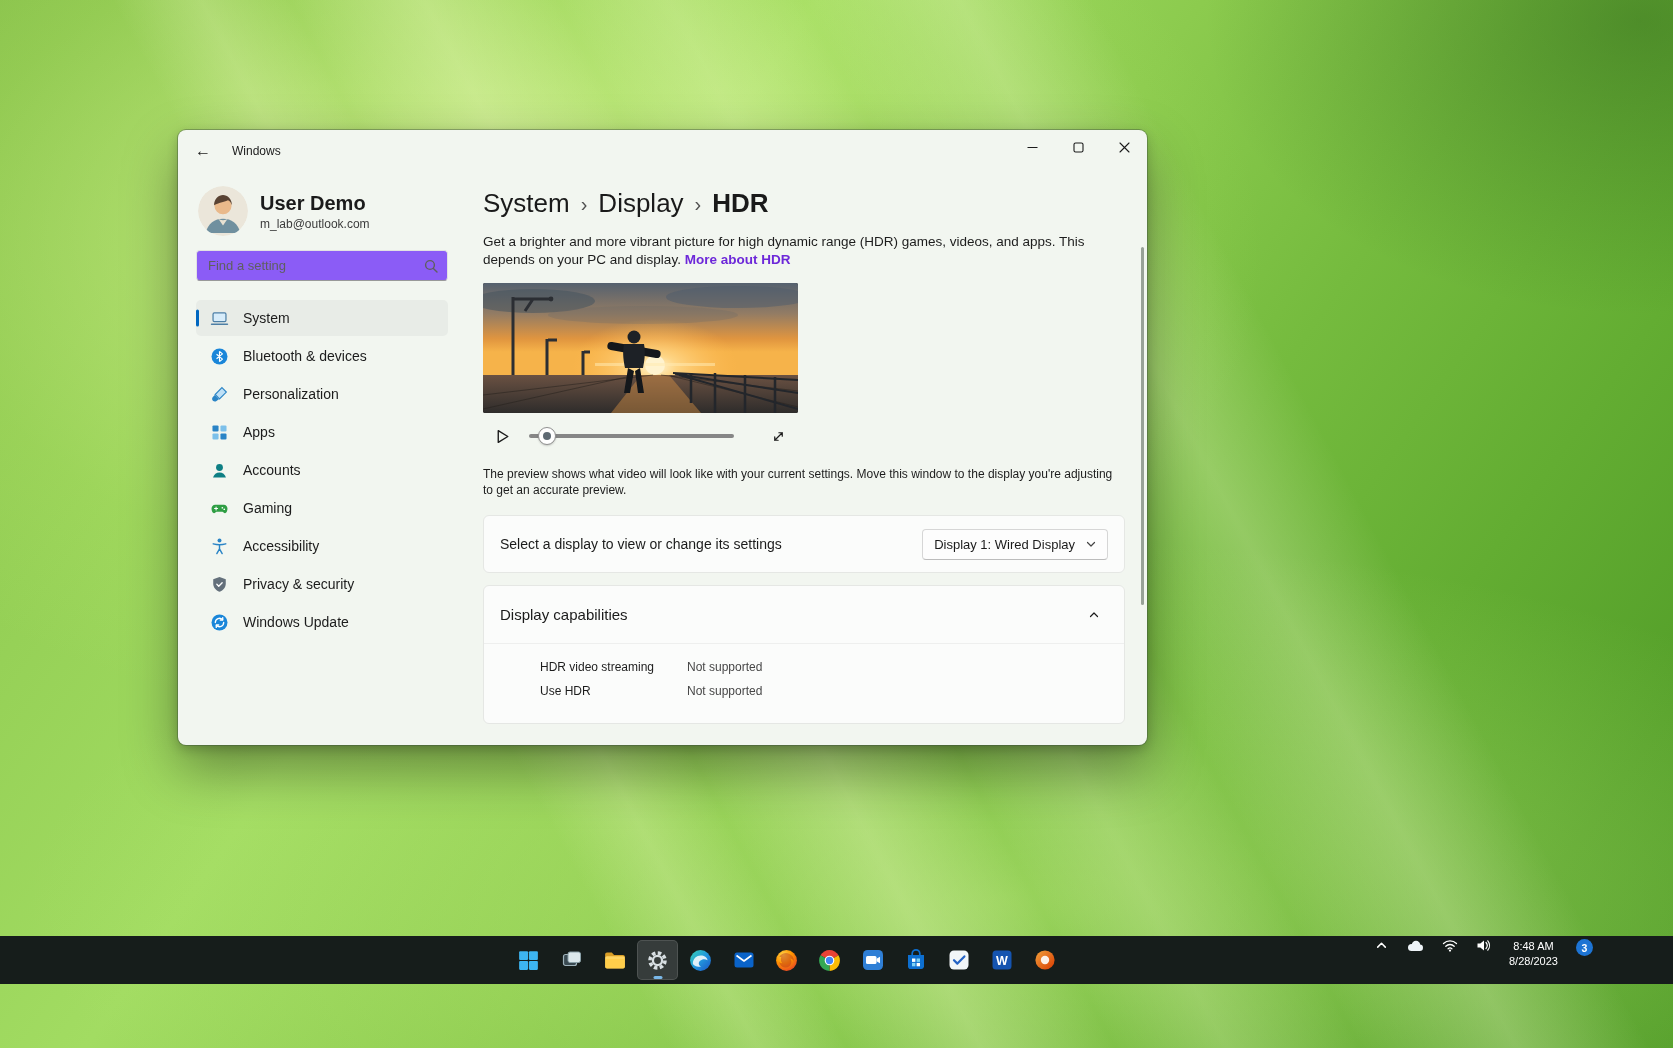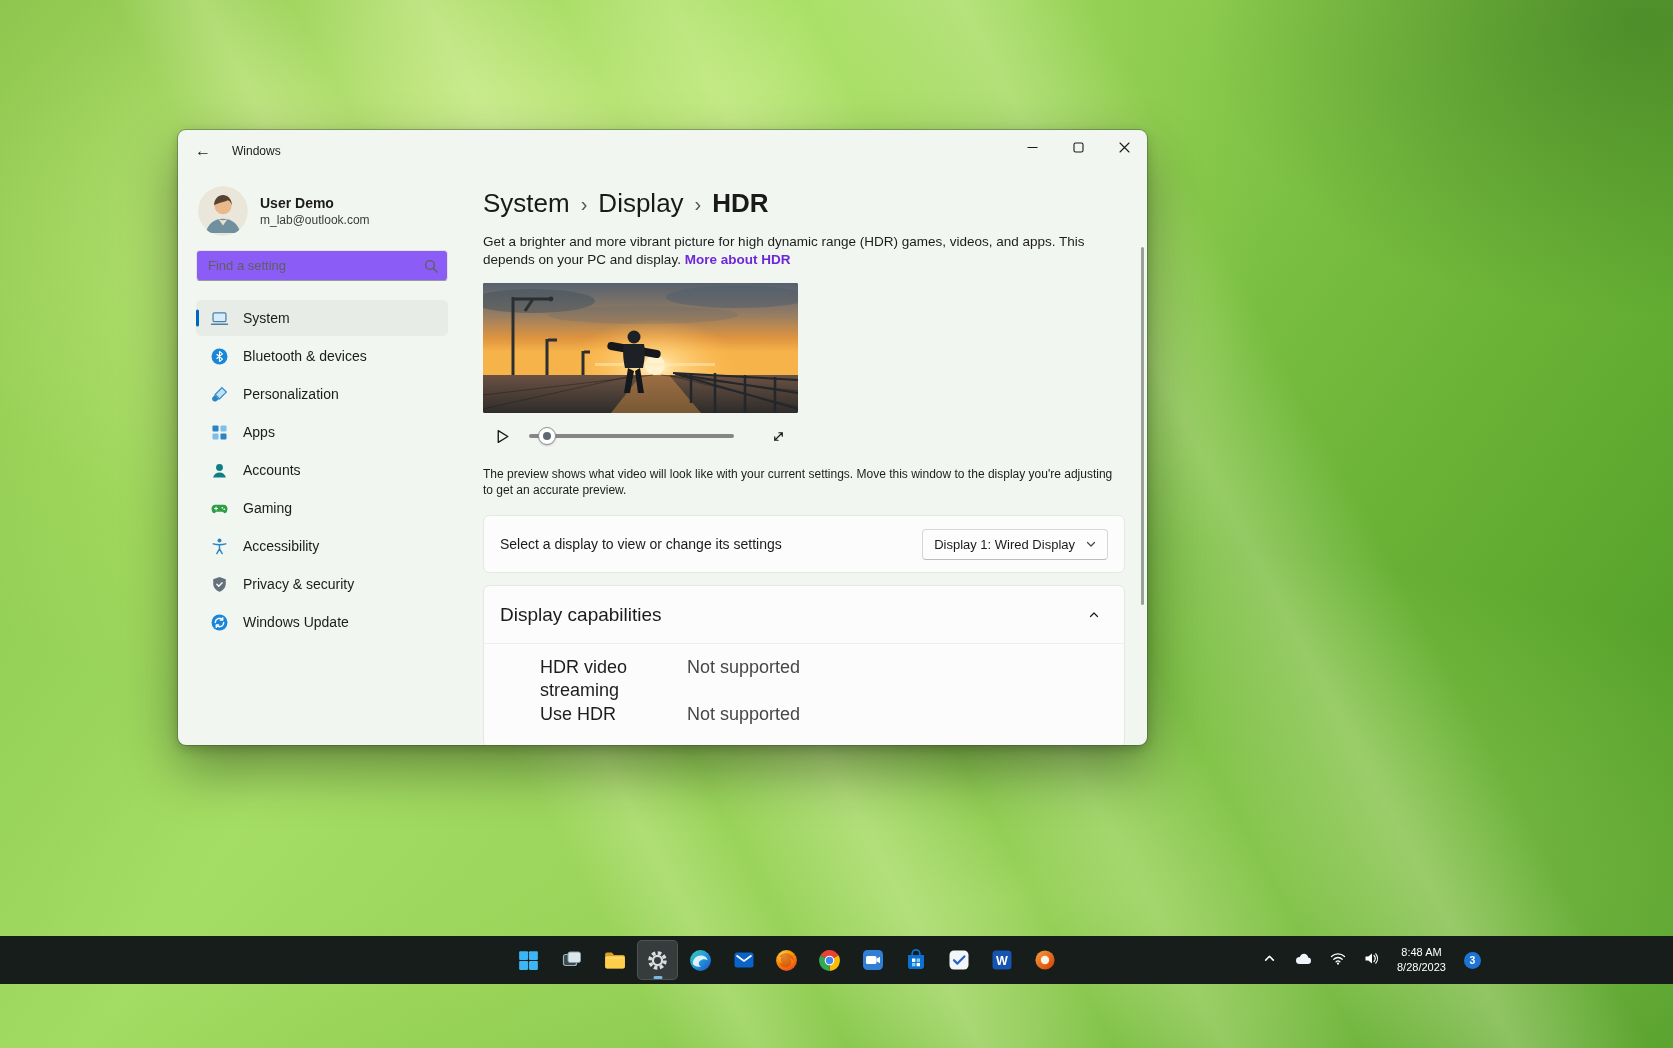--- a/index.html
+++ b/index.html
@@ -34,21 +34,21 @@
   .back-btn { width: 34px; height: 30px; margin-left: 8px; border-radius: 5px;
     display: grid; place-items: center; font-size: 16px; color: #1b1b1b; border: none; background: transparent; }
   .tb-title { font-size: 12px; margin-left: 12px; color: #1b1b1b; }
   .win-controls { margin-left: auto; display: flex; align-self: flex-start; }
   .win-btn { width: 46px; height: 34px; display: grid; place-items: center; border: none; background: transparent; }
 
   
   .sidebar { position: absolute; top: 42px; left: 0; width: 287px; bottom: 0; padding: 6px 17px 0 18px; }
   .user-row { display: flex; align-items: center; gap: 12px; margin: 8px 0 6px 2px; }
   .avatar { width: 50px; height: 50px; border-radius: 50%; overflow: hidden; flex: none; }
-  .user-name { font-size: 14px; font-weight: 700; color: #1b1b1b; }
+  .user-name { font-size: 20px; font-weight: 700; color: #1b1b1b; }
   .user-email { font-size: 12px; color: #3c3c3c; margin-top: 2px; }
   .search-box { margin-top: 14px; height: 31px; background: #8b5cf6; border: 1px solid #e2e2e2;
     border-bottom: 1px solid #999; border-radius: 4px; display: flex; align-items: center; padding: 0 9px 0 11px; }
   .search-box input { border: none; outline: none; flex: 1; font-size: 13px; background: transparent;
     color: #1b1b1b; font-family: inherit; }
   .search-box input::placeholder { color: #5f5f5f; }
   .nav { margin-top: 19px; display: flex; flex-direction: column; gap: 2px; }
   .nav-item { position: relative; height: 36px; border-radius: 5px; display: flex; align-items: center;
     gap: 14px; padding: 0 10px 0 13px; font-size: 14px; color: #1c1c1c; border: none; background: transparent;
     text-align: left; font-family: inherit; }
@@ -81,41 +81,41 @@
   .fullscreen { margin-left: auto; margin-right: 5px; }
   .note { margin-top: 8px; font-size: 12px; line-height: 1.3; color: #1d1d1d; max-width: 648px; }
 
   .card { width: 642px; background: #fbfcfb; border: 1px solid #e5e7e4; border-radius: 6px; }
   .select-card { margin-top: 17px; height: 58px; display: flex; align-items: center; padding: 0 16px; }
   .select-label { font-size: 14px; color: #1b1b1b; flex: 1; }
   .dropdown { min-width: 184px; height: 31px; display: flex; align-items: center; justify-content: space-between;
     gap: 10px; padding: 0 10px 0 11px; background: #fdfdfd; border: 1px solid #d6d6d6; border-bottom-color: #bcbcbc;
     border-radius: 4px; font-size: 13px; color: #1b1b1b; font-family: inherit; }
   .cap-card { margin-top: 12px; }
-  .cap-header { height: 57px; display: flex; align-items: center; padding: 0 16px; font-size: 19px; color: #1b1b1b; }
+  .cap-header { height: 57px; display: flex; align-items: center; padding: 0 16px; font-size: 15px; color: #1b1b1b; }
   .cap-chevron { margin-left: auto; width: 28px; height: 28px; display: grid; place-items: center; border: none; background: transparent; border-radius: 4px; }
   .cap-divider { height: 1px; background: #eeefee; }
   .cap-rows { padding: 12px 16px 20px 56px; display: flex; flex-direction: column; gap: 1px; }
-  .cap-row { display: flex; font-size: 18px; line-height: 23px; }
+  .cap-row { display: flex; font-size: 12px; line-height: 23px; }
   .cap-row .cap-label { width: 147px; color: #1d1d1d; }
   .cap-row .cap-value { color: #474747; }
 
   .scrollbar { position: absolute; right: 3px; top: 117px; width: 3px; height: 358px; border-radius: 2px; background: #98a297; }
 
   
   .taskbar { position: absolute; left: 0; top: 936px; width: 100%; height: 48px; background: #161d1b; }
   .taskbar-center { position: absolute; left: 508px; top: 4px; display: flex; gap: 2px; }
   .tb-item { position: relative; width: 41px; height: 40px; border-radius: 5px; display: grid; place-items: center;
     border: none; background: transparent; }
   .tb-item.active { background: rgba(255,255,255,0.14); box-shadow: inset 0 0 0 1px rgba(255,255,255,0.12); }
   .tb-icon { display: grid; place-items: center; }
   .tb-indicator { display: none; position: absolute; bottom: 1px; left: 50%; transform: translateX(-50%);
     width: 9px; height: 3px; border-radius: 2px; background: #7ab8e8; }
   .tb-item.active .tb-indicator { display: block; }
-  .taskbar-tray { position: absolute; left: 1260px; top: 0; height: 48px; display: flex; align-items: center; gap: 12px; }
+  .taskbar-tray { position: absolute; left: 1372px; top: 0; height: 48px; display: flex; align-items: flex-start; gap: 12px; }
   .tray-btn { display: grid; place-items: center; border: none; background: transparent; padding: 3px; border-radius: 4px; }
   .clock { text-align: right; color: #fff; font-size: 11px; line-height: 1.35; }
   .notif-badge { width: 17px; height: 17px; border-radius: 50%; background: #1d74d4; color: #fff;
     font-size: 10.5px; display: grid; place-items: center; font-weight: 700; }
 </style>
 </head>
 <body style="--accent: #0067c0;">
 
 <div class="desktop"></div>
 

